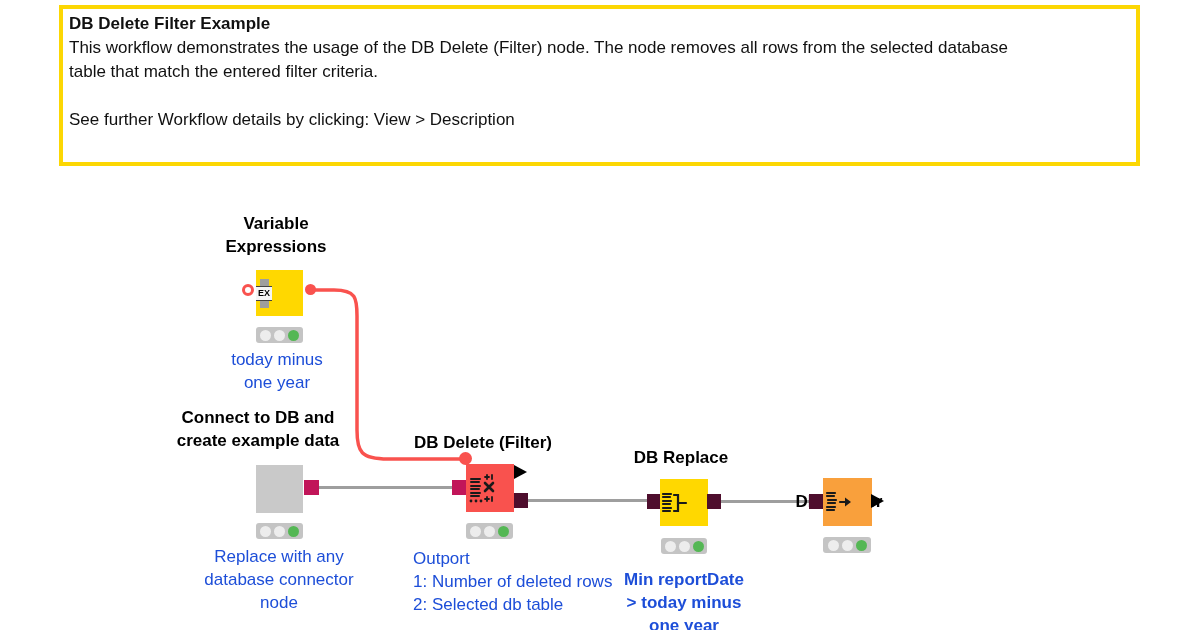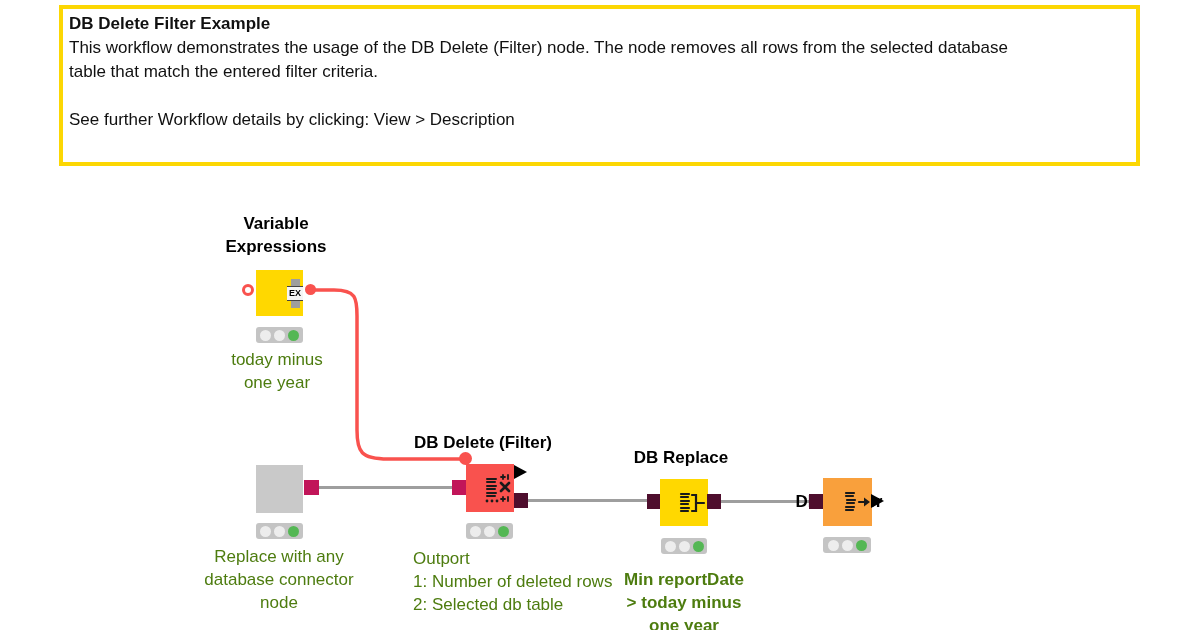--- a/index.html
+++ b/index.html
@@ -17,26 +17,26 @@
   }
   .ann-title{font-size:17px;font-weight:bold;line-height:24px;white-space:pre-line;}
   .ann-body{font-size:17px;line-height:24px;white-space:pre-line;}
   
   .node-title{
     position:absolute;font-size:17px;font-weight:bold;line-height:23px;
     text-align:center;white-space:pre-line;color:#000;
   }
   .node-caption{
     position:absolute;font-size:17px;line-height:23px;
-    text-align:center;white-space:pre-line;color:#4d7c0f;
+    text-align:center;white-space:pre-line;color:#1d4ed8;
   }
   .node-caption.left{text-align:left;margin-left:28px;}
   .node-box{
     position:absolute;border-radius:0;
-    display:flex;align-items:center;justify-content:flex-end;
+    display:flex;align-items:center;justify-content:flex-start;
   }
   .traffic{
     position:absolute;height:16px;background:#c4c4c4;border-radius:3px;
     display:flex;align-items:center;justify-content:center;gap:3px;
   }
   .dot{width:11px;height:11px;border-radius:50%;background:#ededed;}
   .dot.green{background:#54b754;}
   .port-square{position:absolute;width:14px;height:15px;}
   .port-tri{
     position:absolute;width:0;height:0;
@@ -88,20 +88,22 @@
   </div>
   <div class="port-circle" style="left:305px;top:284px;width:11px;height:11px;background:#f9524e;"></div>
   <div class="traffic" style="left:256px;top:327px;width:47px;">
     <span class="dot"></span>
       <span class="dot"></span>
       <span class="dot green" style="background: rgb(84, 183, 84);"></span>
   </div>
   <div class="node-caption" style="left:197px;top:348px;width:160px;">today minus
 one year</div>
 
+  <div class="node-title" style="left:158px;top:406px;width:200px;">Connect to DB and
+create example data</div>
   <div class="node-box" style="left: 256px; top: 465px; width: 47px; height: 48px; background: rgb(201, 201, 201);"></div>
   <div class="port-square" style="left:304px;top:480px;width:15px;background:#c11559;"></div>
   <div class="traffic" style="left:256px;top:523px;width:47px;">
     <span class="dot"></span>
       <span class="dot"></span>
       <span class="dot green" style="background: rgb(84, 183, 84);"></span>
   </div>
   <div class="node-caption" style="left:179px;top:545px;width:200px;">Replace with any
 database connector
 node</div>

